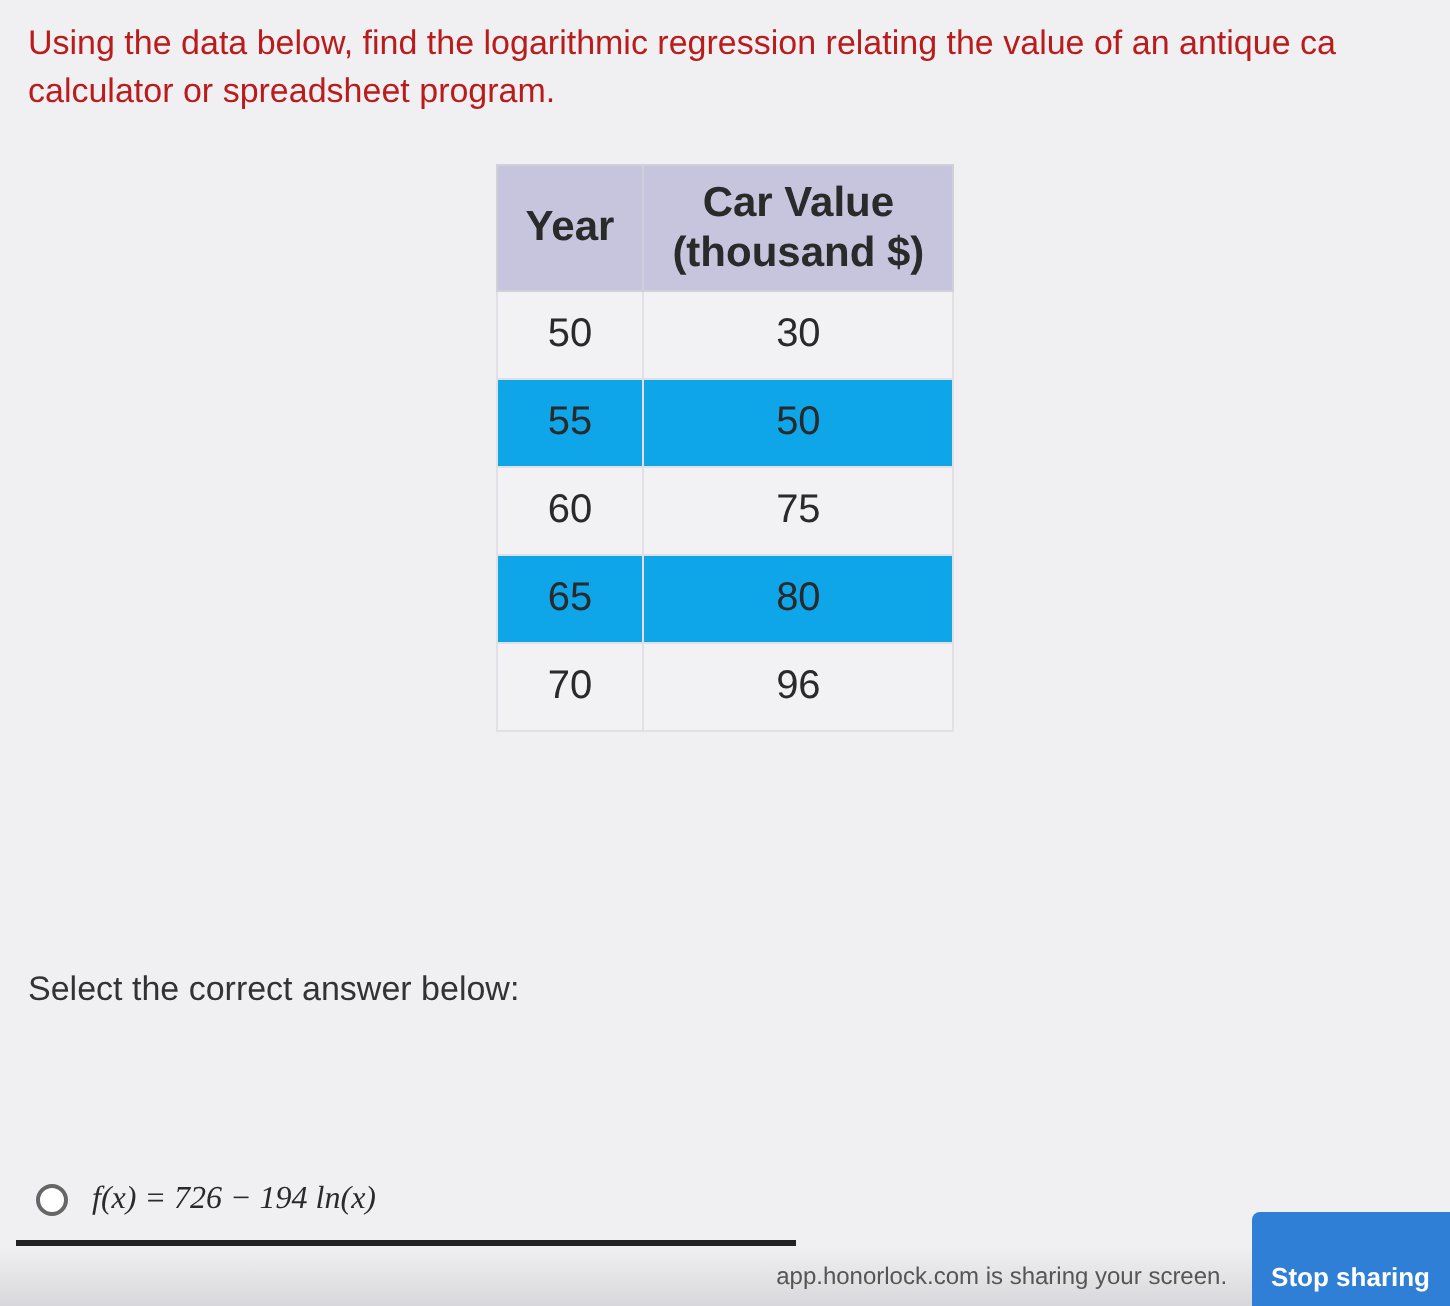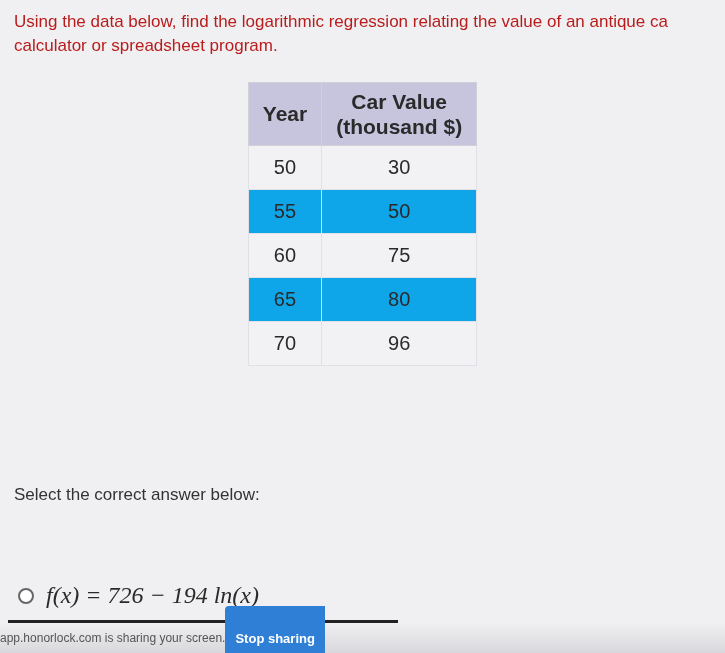--- a/index.html
+++ b/index.html
@@ -68,21 +68,21 @@
       position: absolute;
       left: 14px;
       bottom: 34px;
       width: 420px;
     }
     .option {
       display: flex;
       align-items: center;
       gap: 12px;
       padding: 10px 4px;
-      font-size: 24px;
+      font-size: 16px;
       font-family: 'Times New Roman', serif;
       font-style: italic;
     }
     .option .radio {
       width: 16px;
       height: 16px;
       border: 2px solid #666;
       border-radius: 50%;
       flex-shrink: 0;
       background: #fff;
@@ -93,22 +93,23 @@
     .option .formula .fx {
       font-style: italic;
     }
     .share-bar {
       position: absolute;
       bottom: 0;
       right: 0;
       left: 0;
       height: 30px;
       display: flex;
+      justify-content: flex-end;
       align-items: center;
-      gap: 0;
+      gap: 12px;
       padding-right: 0;
       background: linear-gradient(to top, #d8d8dc, transparent);
     }
     .share-msg {
       font-size: 12px;
       color: #555;
     }
     .stop-btn {
       background: #2f7fd6;
       color: #fff;

